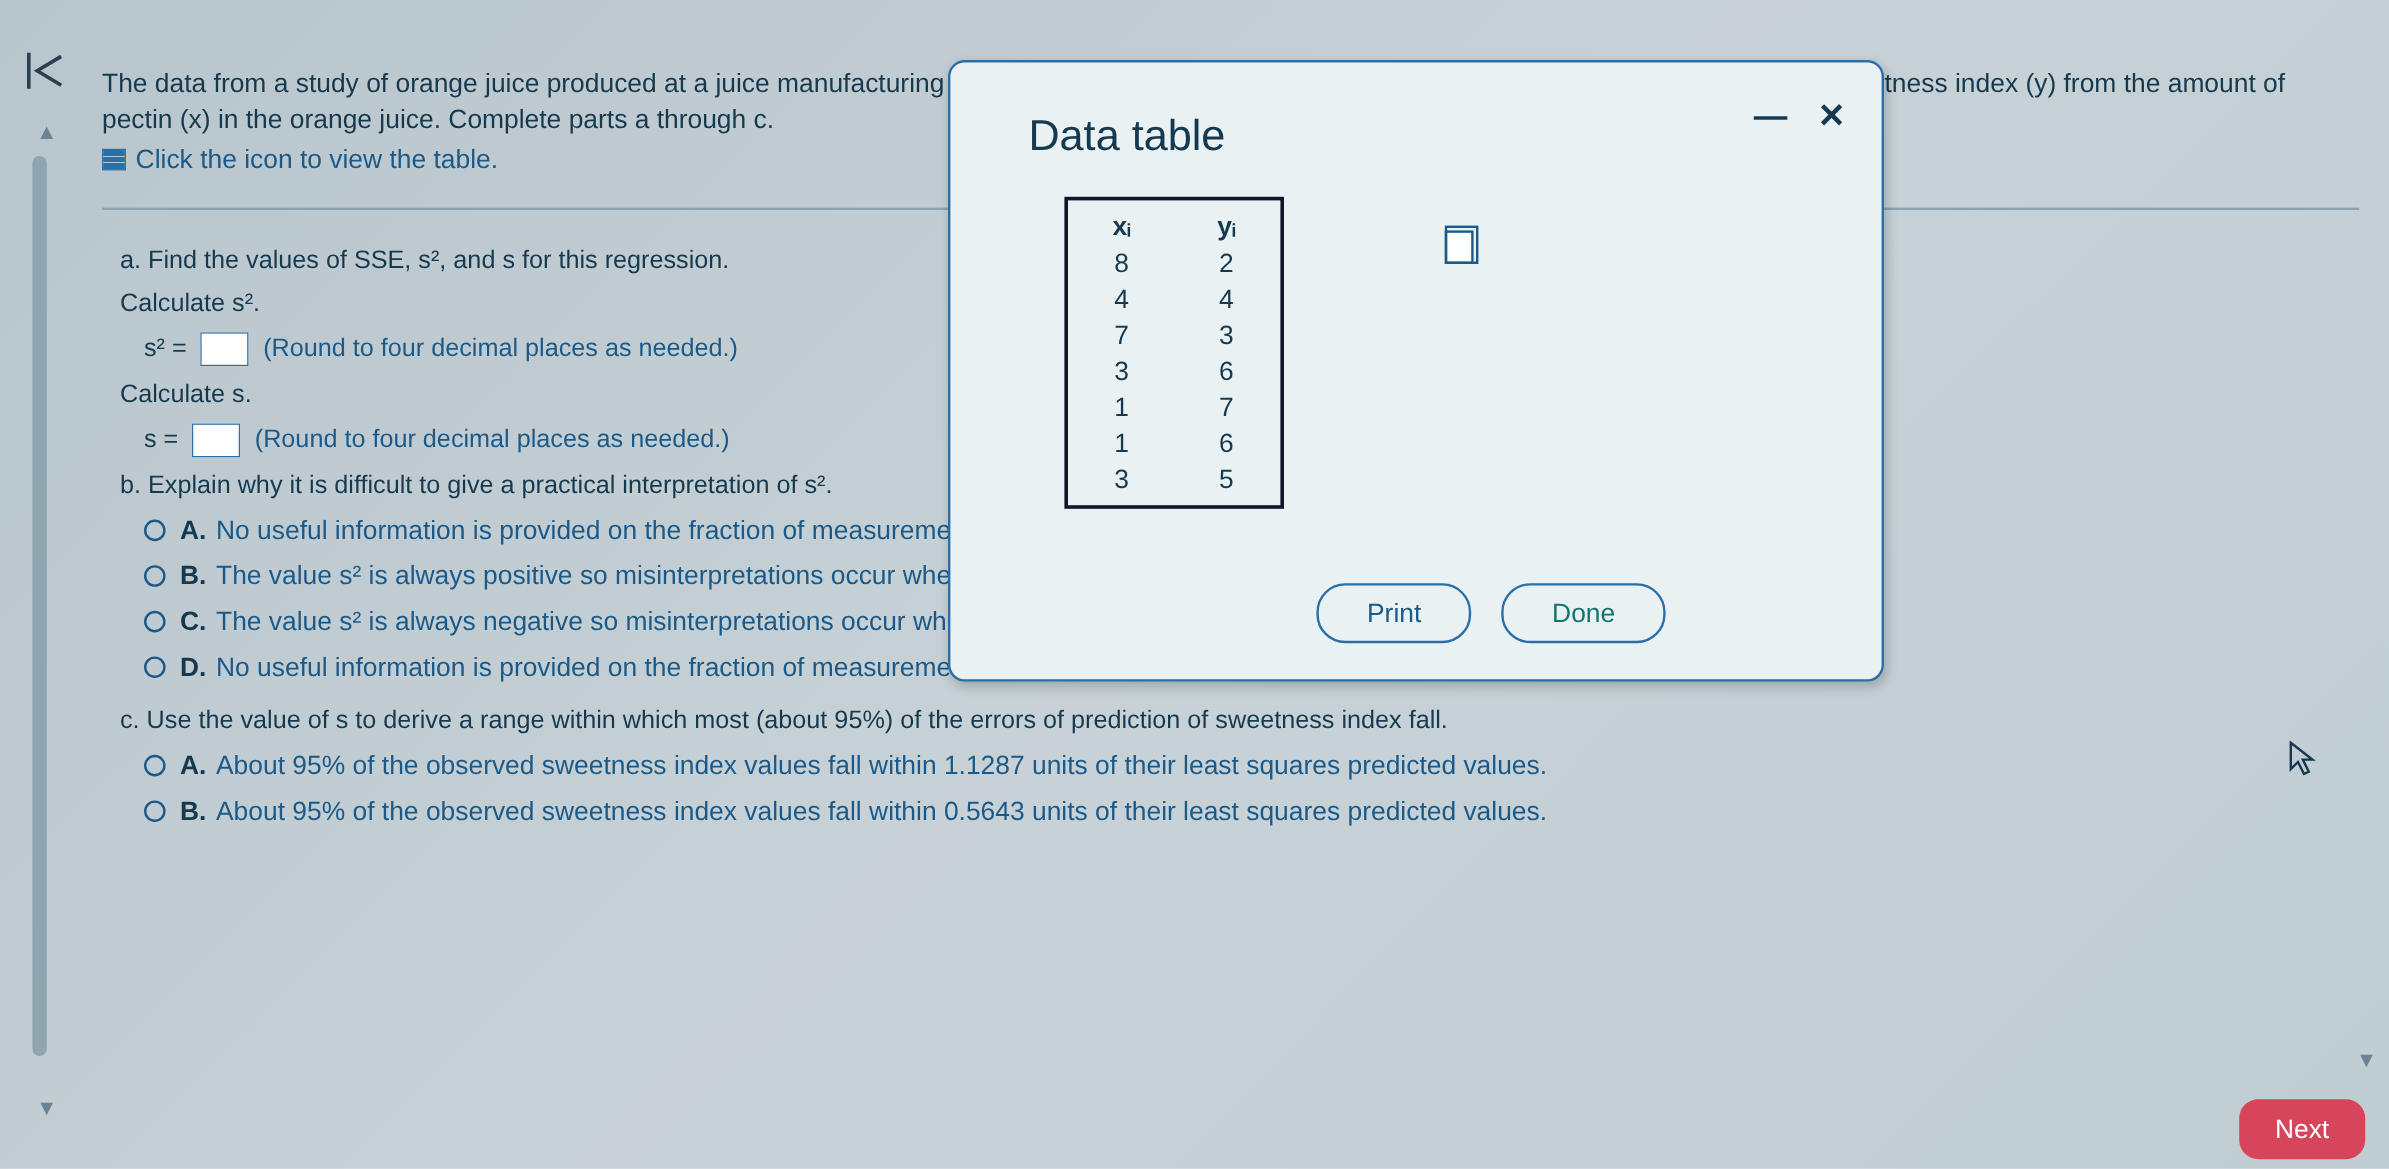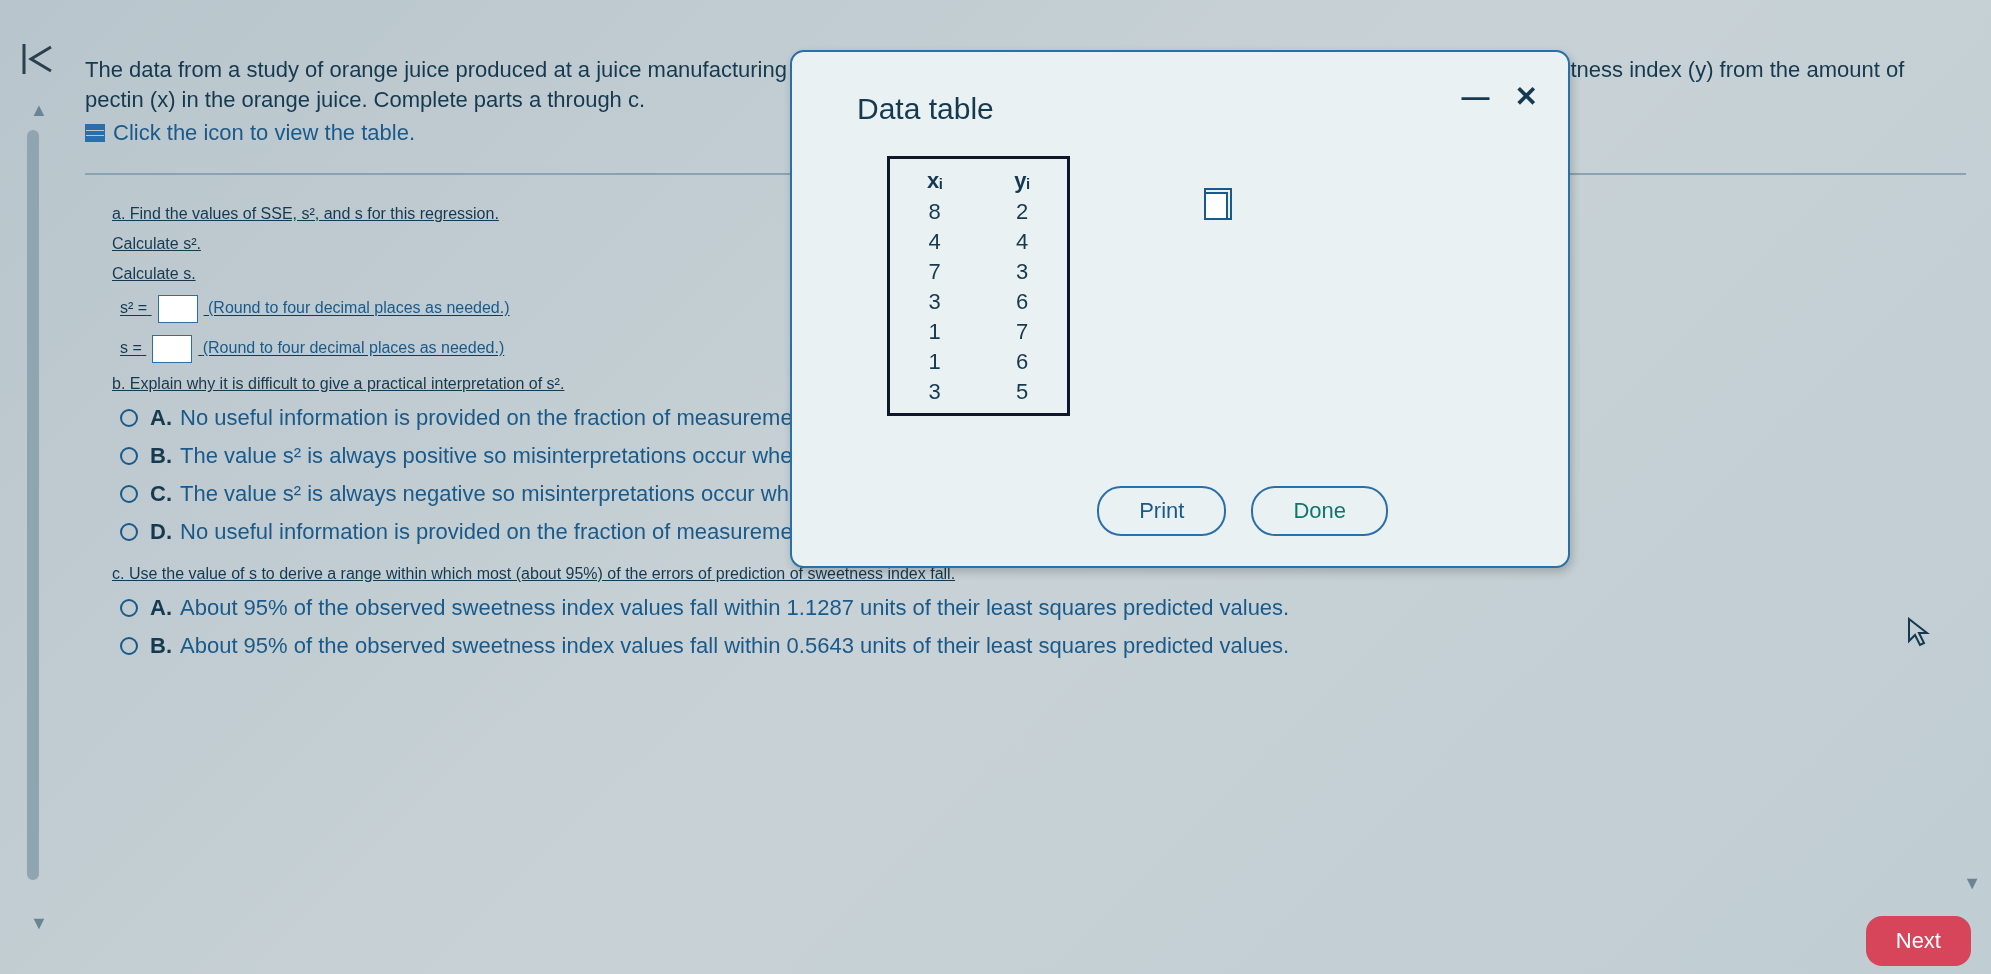--- a/index.html
+++ b/index.html
@@ -57,21 +57,21 @@
   }
   .problem-text { color: #15394f; font-size: 22px; line-height: 1.35; margin-top: 47px; }
   .icon-link { display: inline-flex; align-items: center; color: #1a5a8a; }
   .table-icon {
     width: 20px; height: 18px;
     background: linear-gradient(to bottom, #2a6fa8 33%, transparent 33%, transparent 38%, #2a6fa8 38%, #2a6fa8 62%, transparent 62%, transparent 67%, #2a6fa8 67%);
     border: 1px solid #2a6fa8;
     margin-right: 8px;
   }
   hr.divider { border: none; border-top: 2px solid #8aa3b0; margin: 25px 0 30px 0; width: 100%; }
-  .qrow { margin: 12px 0 12px 27px; color: #15394f; font-size: 16px; text-decoration: underline; }
+  .qrow { margin: 12px 0 12px 15px; color: #15394f; font-size: 21px; }
   .sub { margin-left: 35px; }
   .input-box {
     width: 40px; height: 28px;
     border: 1px solid #2a6fa8;
     background: #fff;
     display: inline-block;
     vertical-align: middle;
     margin: 0 6px;
   }
   .hint { color: #1a5a8a; }
@@ -93,21 +93,21 @@
     top: 50px;
     left: 790px;
     width: 780px;
     height: 518px;
     background: #eaf1f3;
     border: 2px solid #2a6fa8;
     border-radius: 14px;
     box-shadow: 2px 4px 10px rgba(0,0,0,0.2);
     padding: 40px 45px 30px 65px;
   }
-  .modal-title { font-size: 30px; color: #15394f; margin-bottom: 30px; }
+  .modal-title { font-size: 36px; color: #15394f; margin-bottom: 30px; }
   .modal-controls {
     position: absolute;
     top: 28px; right: 30px;
     display: flex;
     gap: 25px;
     align-items: center;
   }
   .minimize-btn, .close-btn { cursor: pointer; color: #15394f; font-size: 28px; font-weight: bold; }
   .copy-icon {
     position: absolute;
@@ -198,27 +198,27 @@
     <span>Click the icon to view the table.</span>
   </div>
 
   <hr class="divider">
 
   <div class="qrow">a. Find the values of SSE, s², and s for this regression.</div>
 
 
   <div class="qrow">Calculate s².</div>
 
-  <div class="qrow">Calculate s.</div>
-
   <div class="qrow sub">
     <span>s² =</span>
     <span class="input-box"></span>
     <span class="hint">(Round to four decimal places as needed.)</span>
   </div>
+
+  <div class="qrow">Calculate s.</div>
 
   <div class="qrow sub">
     <span>s =</span>
     <span class="input-box"></span>
     <span class="hint">(Round to four decimal places as needed.)</span>
   </div>
 
   <div class="qrow">b. Explain why it is difficult to give a practical interpretation of s².</div>
 
   <div class="mc-row">

